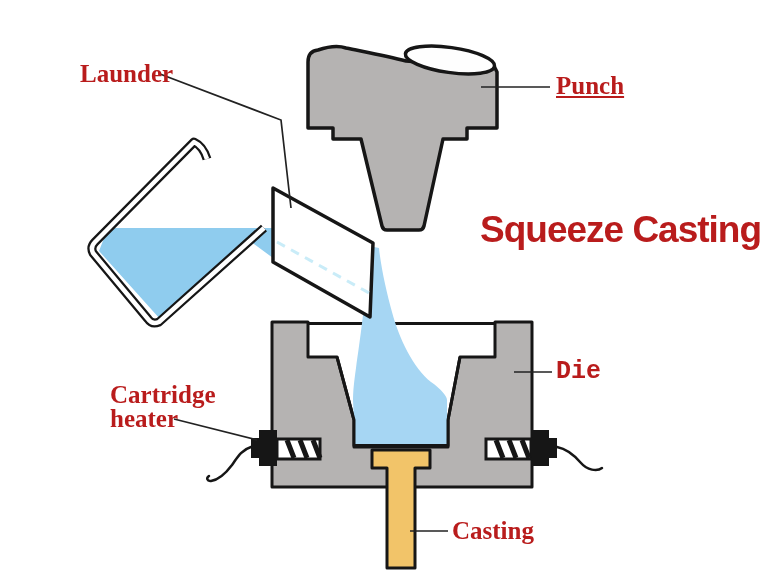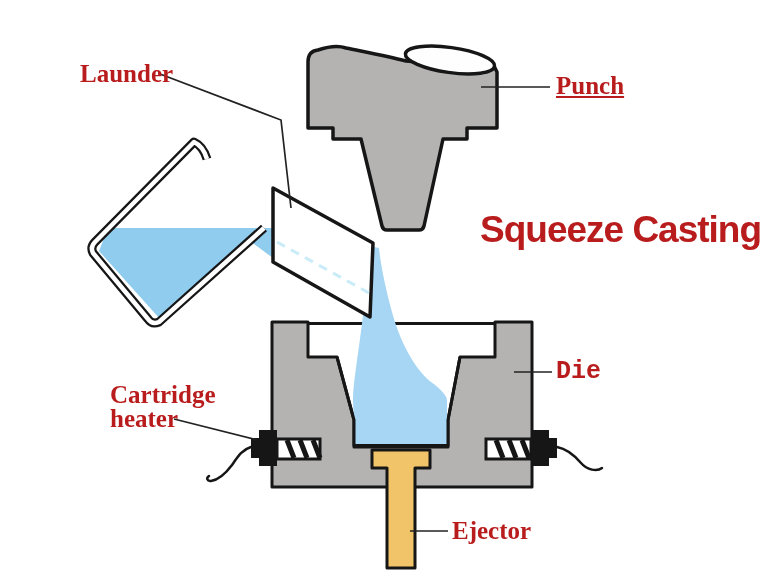--- a/index.html
+++ b/index.html
@@ -106,17 +106,17 @@
 
   <div class="part-label" style="left:556px;top:74px;text-decoration:underline;">Punch</div>
 
   <div class="part-label" style="left:556px;top:360px;font-family:Liberation Mono, monospace;">Die</div>
 
   <div class="part-label" style="left:110px;top:383px;">
     <div>Cartridge</div>
     <div>heater</div>
   </div>
 
-  <div class="part-label" style="left:452px;top:519px;">Ejector</div>
+  <div class="part-label" style="left:452px;top:519px;">Casting</div>
 
   <div class="diagram-title">Squeeze Casting</div>
 
 </div>
 
 </body></html>

